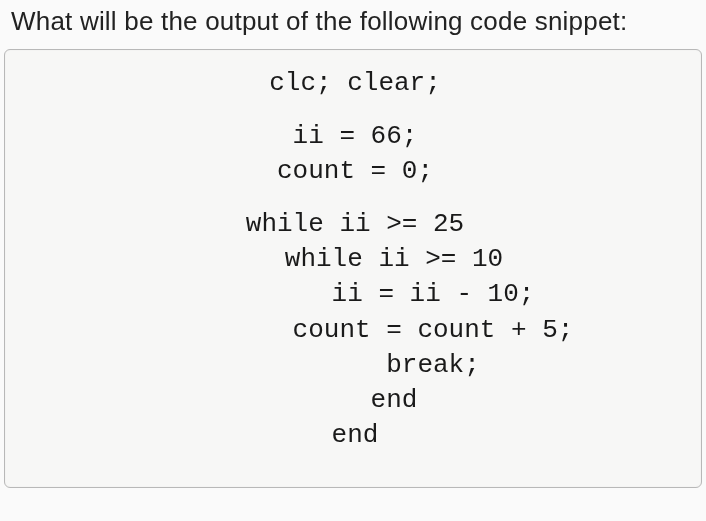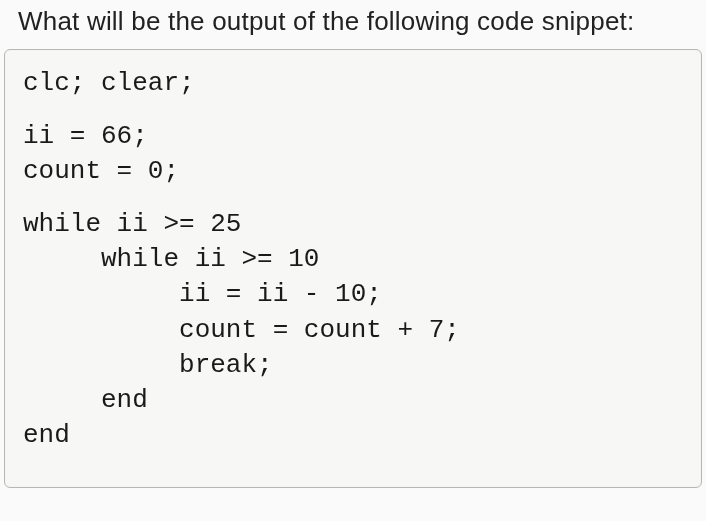--- a/index.html
+++ b/index.html
@@ -10,55 +10,56 @@
     body {
       width: 706px;
       height: 521px;
       background: #fafafa;
       font-family: Arial, Helvetica, sans-serif;
       color: #2a2a2a;
       overflow: hidden;
     }
     .question-text {
       font-size: 26px;
-      padding: 6px 8px 10px 18px;
+      padding: 6px 8px 10px 11px;
       color: #222;
       letter-spacing: 0.2px;
     }
     .code-box {
       border: 1px solid #b8b8b8;
       border-radius: 6px;
       background: #f7f7f6;
       margin: 2px 4px 4px 4px;
       padding: 16px 14px 16px 18px;
       box-shadow: inset 0 0 2px rgba(0,0,0,0.05);
     }
     .code-line {
       font-family: "Courier New", Courier, monospace;
       font-size: 26px;
       line-height: 1.35;
       white-space: pre;
       color: #1a1a1a;
+      text-align: center;
     }
     .blank-line {
       height: 18px;
     }
   </style>
 </head>
 <body>
 
 <div class="question-text">What will be the output of the following code snippet:</div>
 
 <div class="code-box">
   <div class="code-line">clc; clear;</div>
   <div class="blank-line"></div>
   <div class="code-line">ii = 66;</div>
   <div class="code-line">count = 0;</div>
   <div class="blank-line"></div>
   <div class="code-line">while ii &gt;= 25</div>
   <div class="code-line">     while ii &gt;= 10</div>
   <div class="code-line">          ii = ii - 10;</div>
-  <div class="code-line">          count = count + 7;</div>
+  <div class="code-line">          count = count + 5;</div>
   <div class="code-line">          break;</div>
   <div class="code-line">     end</div>
   <div class="code-line">end</div>
   <div class="blank-line"></div>
 </div>
 
 </body></html>

